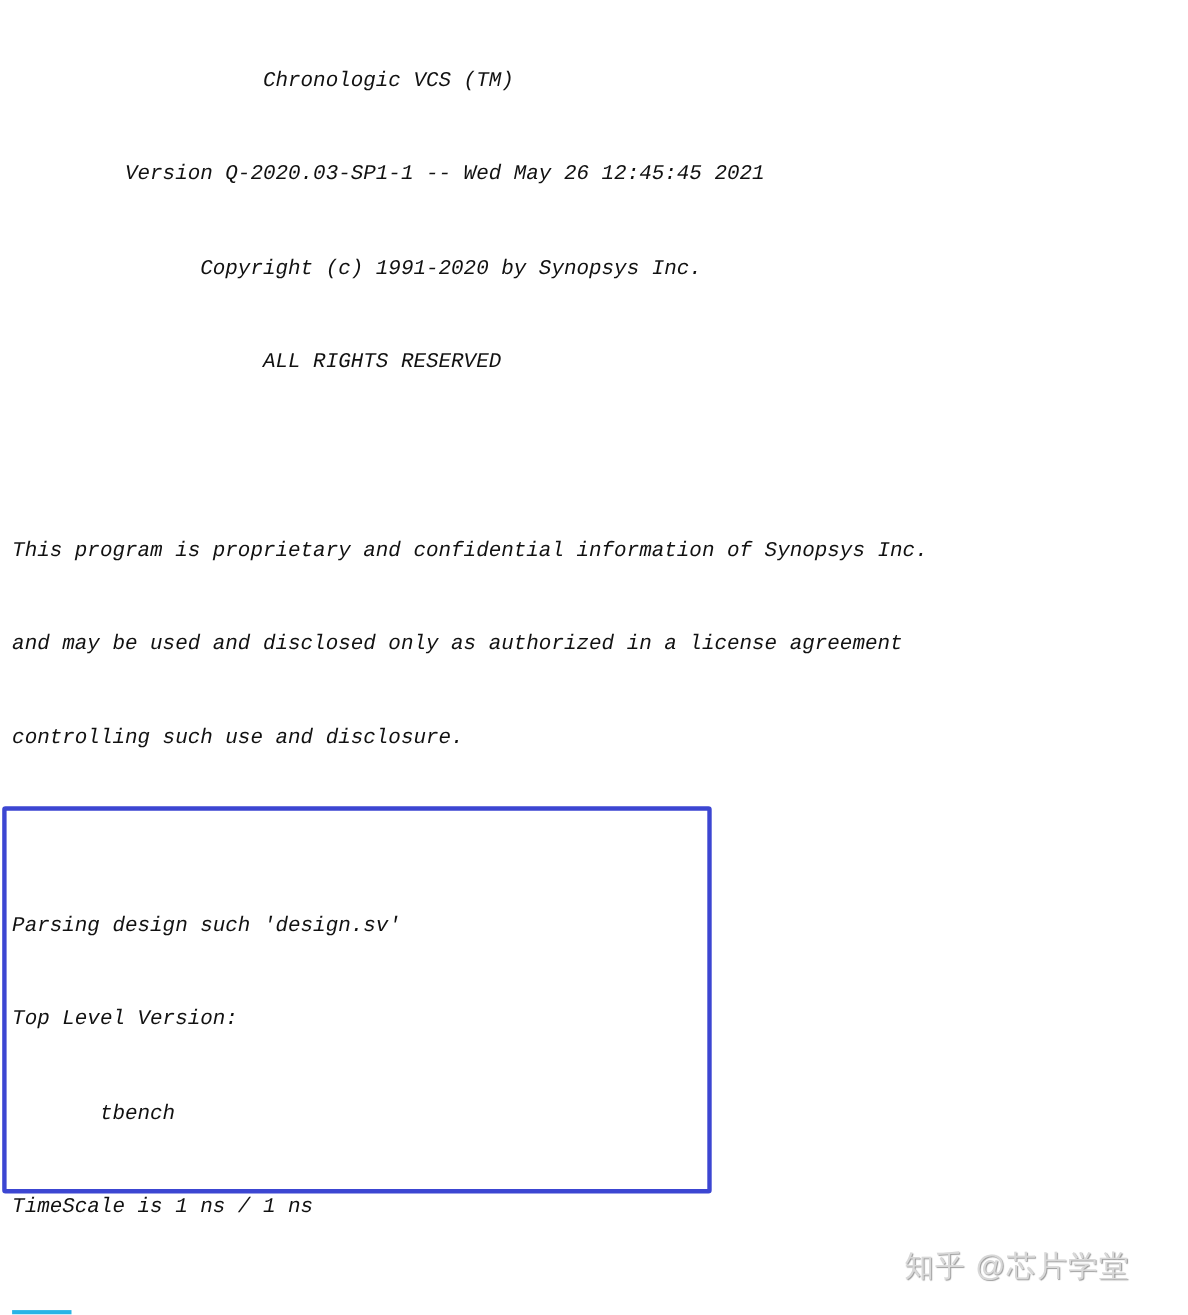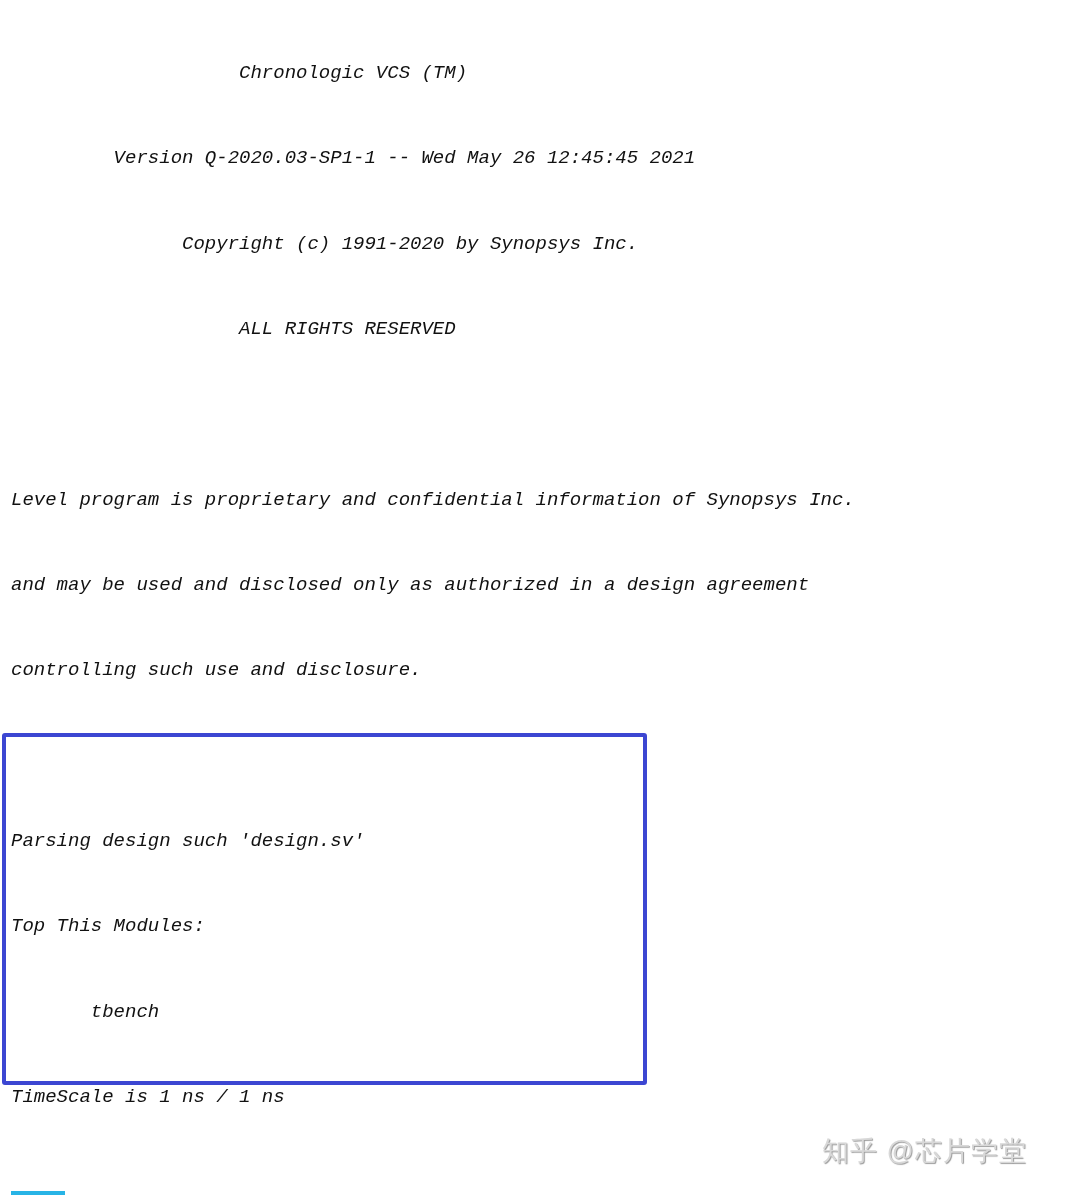--- a/index.html
+++ b/index.html
@@ -27,26 +27,26 @@
 </style>
 </head>
 <body>
 
 <div class="term">
   <span class="line">                    Chronologic VCS (TM)</span>
   <span class="line">         Version Q-2020.03-SP1-1 -- Wed May 26 12:45:45 2021</span>
   <span class="line">               Copyright (c) 1991-2020 by Synopsys Inc.</span>
   <span class="line">                    ALL RIGHTS RESERVED</span>
   <span class="line"></span>
-  <span class="line">Level program is proprietary and confidential information of Synopsys Inc.</span>
-  <span class="line">and may be used and disclosed only as authorized in a design agreement</span>
+  <span class="line">This program is proprietary and confidential information of Synopsys Inc.</span>
+  <span class="line">and may be used and disclosed only as authorized in a license agreement</span>
   <span class="line">controlling such use and disclosure.</span>
   <span class="line"></span>
   <span class="line">Parsing design such 'design.sv'</span>
-  <span class="line">Top This Modules:</span>
+  <span class="line">Top Level Version:</span>
   <span class="line">       tbench</span>
   <span class="line">TimeScale is 1 ns / 1 ns</span>
   
   
   
   
   
   
   
   

